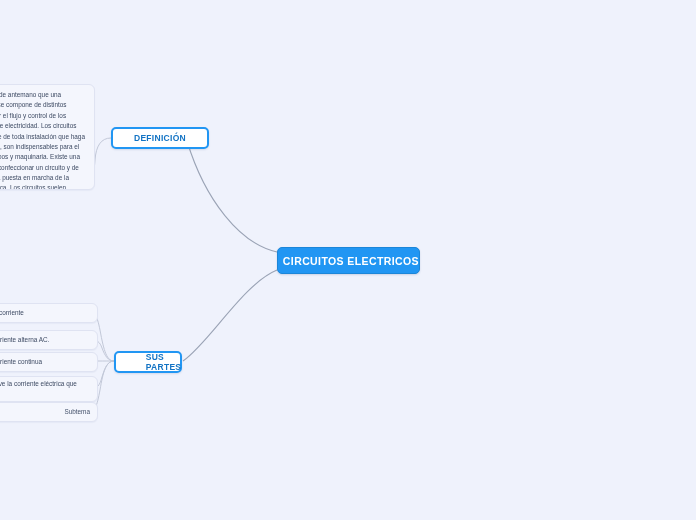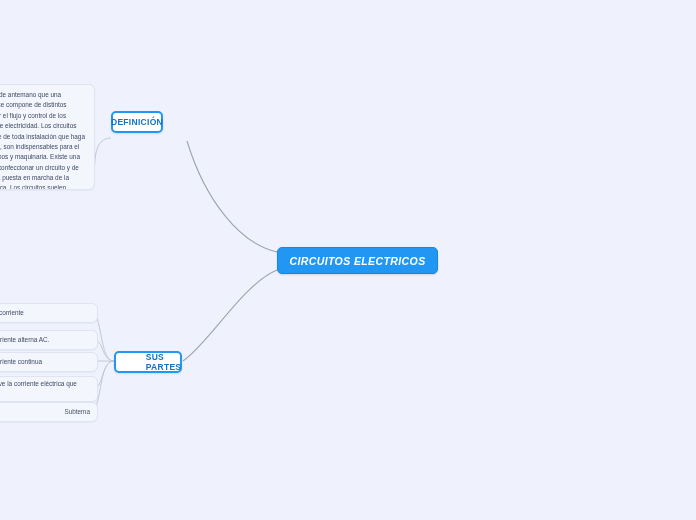--- a/index.html
+++ b/index.html
@@ -28,35 +28,34 @@
     width: 696px;
     height: 520px;
     pointer-events: none;
   }
 
   
   .root-node {
     position: absolute;
     left: 277px;
     top: 247px;
-    width: 161px;
+    width: 143px;
     height: 27px;
     background: #2196f3;
     border: 1px solid #1c86d8;
     border-radius: 5px;
     box-sizing: border-box;
     display: flex;
     align-items: center;
-    justify-content: center;
+    justify-content: flex-end;
     color: #ffffff;
     font-size: 10.5px;
     font-weight: bold;
     letter-spacing: 0.4px;
     box-shadow: 0 1px 2px rgba(40,70,130,0.18);
-    font-style: italic;
   }
 
   
   .branch-node {
     position: absolute;
     height: 22px;
     background: #ffffff;
     border: 2px solid #2196f3;
     border-radius: 5px;
     box-sizing: border-box;
@@ -65,22 +64,22 @@
     justify-content: center;
     color: #1273c4;
     font-size: 8.5px;
     font-weight: bold;
     letter-spacing: 0.3px;
     box-shadow: 0 1px 2px rgba(40,70,130,0.14);
     padding: 0 8px;
   }
   .branch-definicion {
     left: 111px;
-    top: 111px;
-    width: 52px;
+    top: 127px;
+    width: 98px;
   }
   .branch-suspartes {
     left: 114px;
     top: 351px;
     width: 68px;
     padding-left: 39px;
   }
 
   
   .leaf-card {

